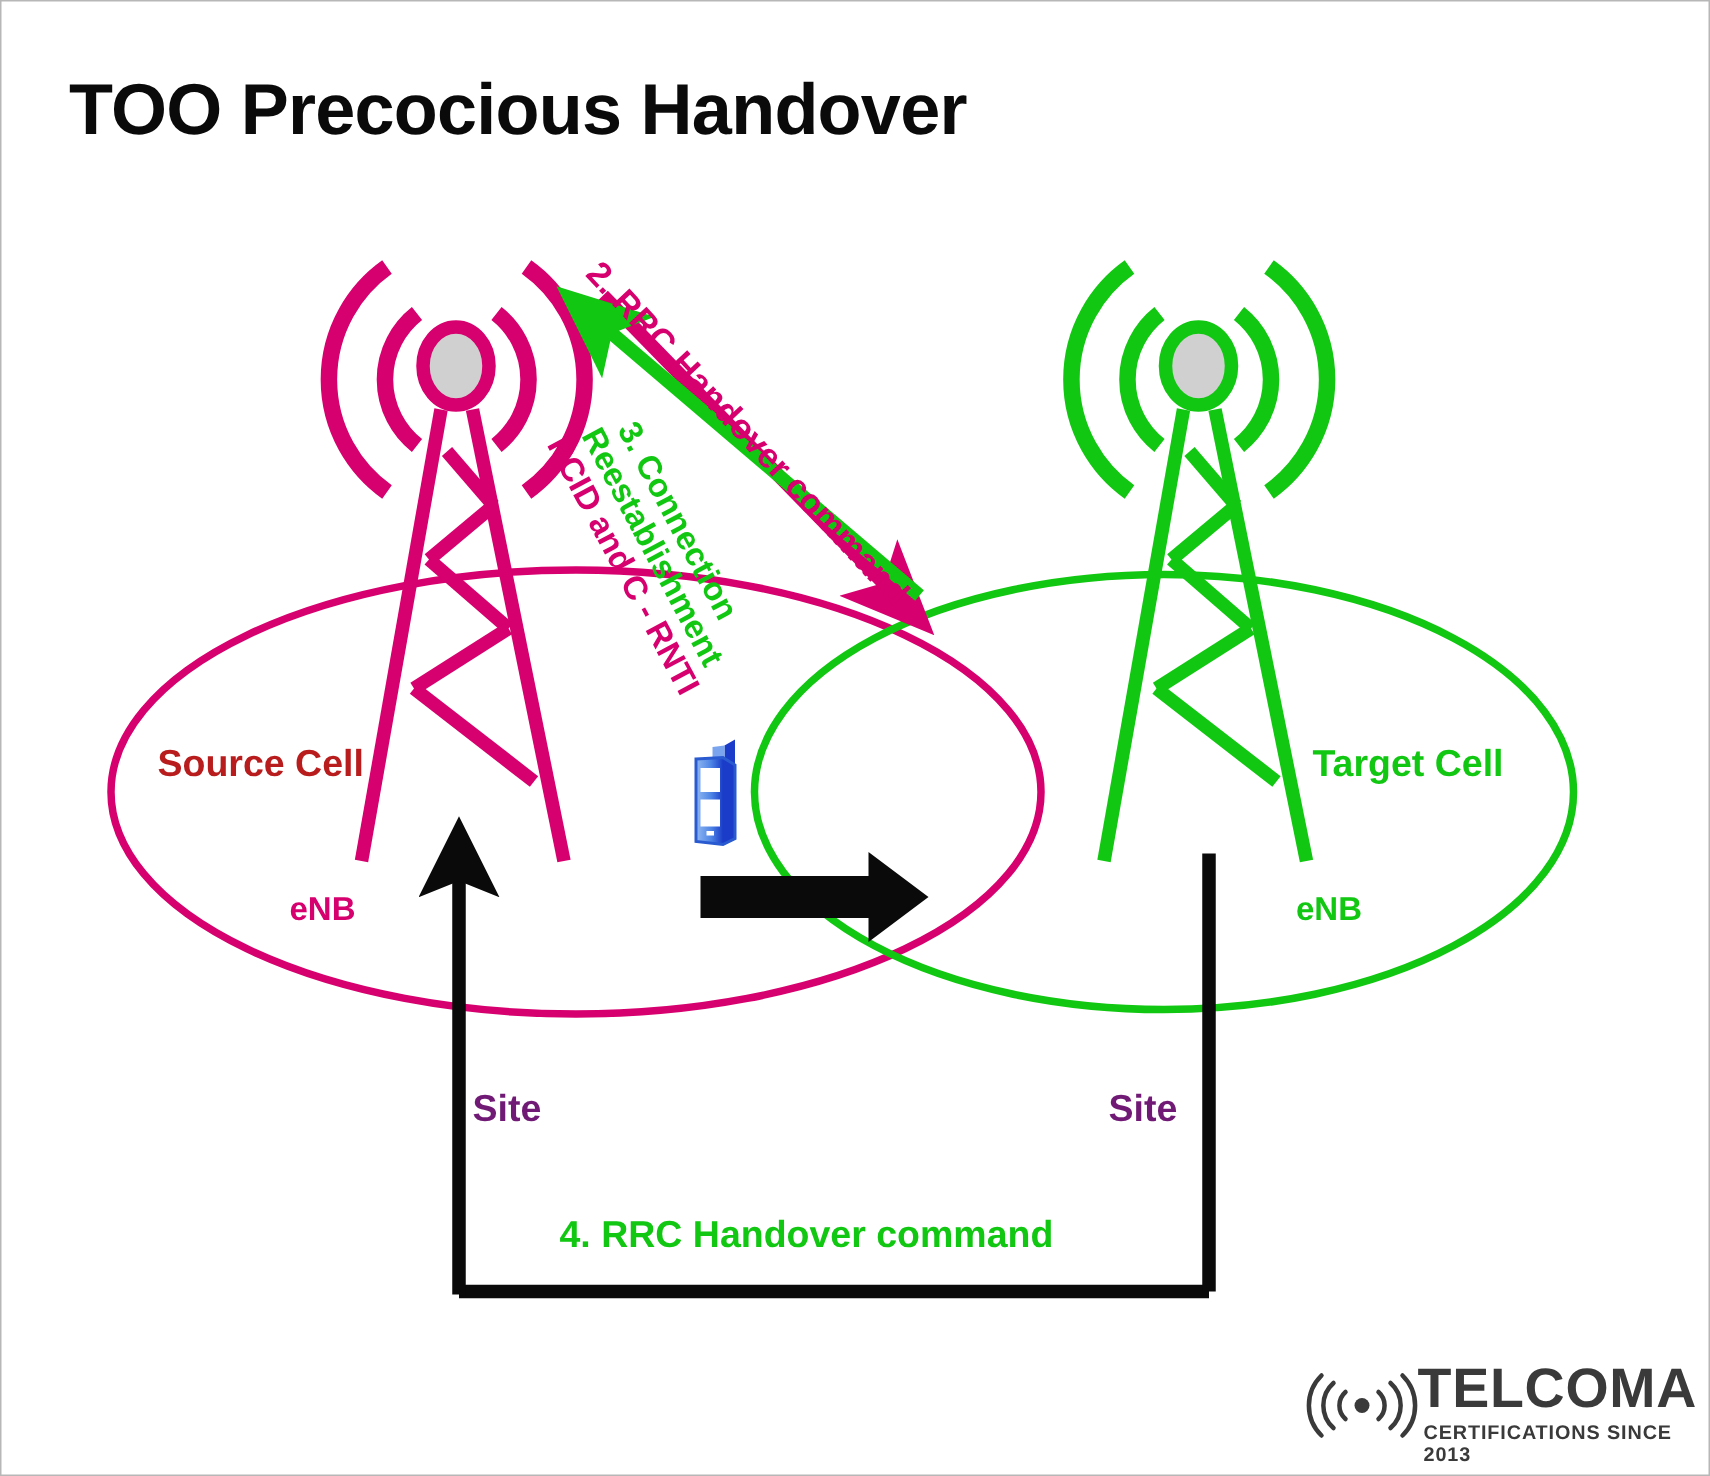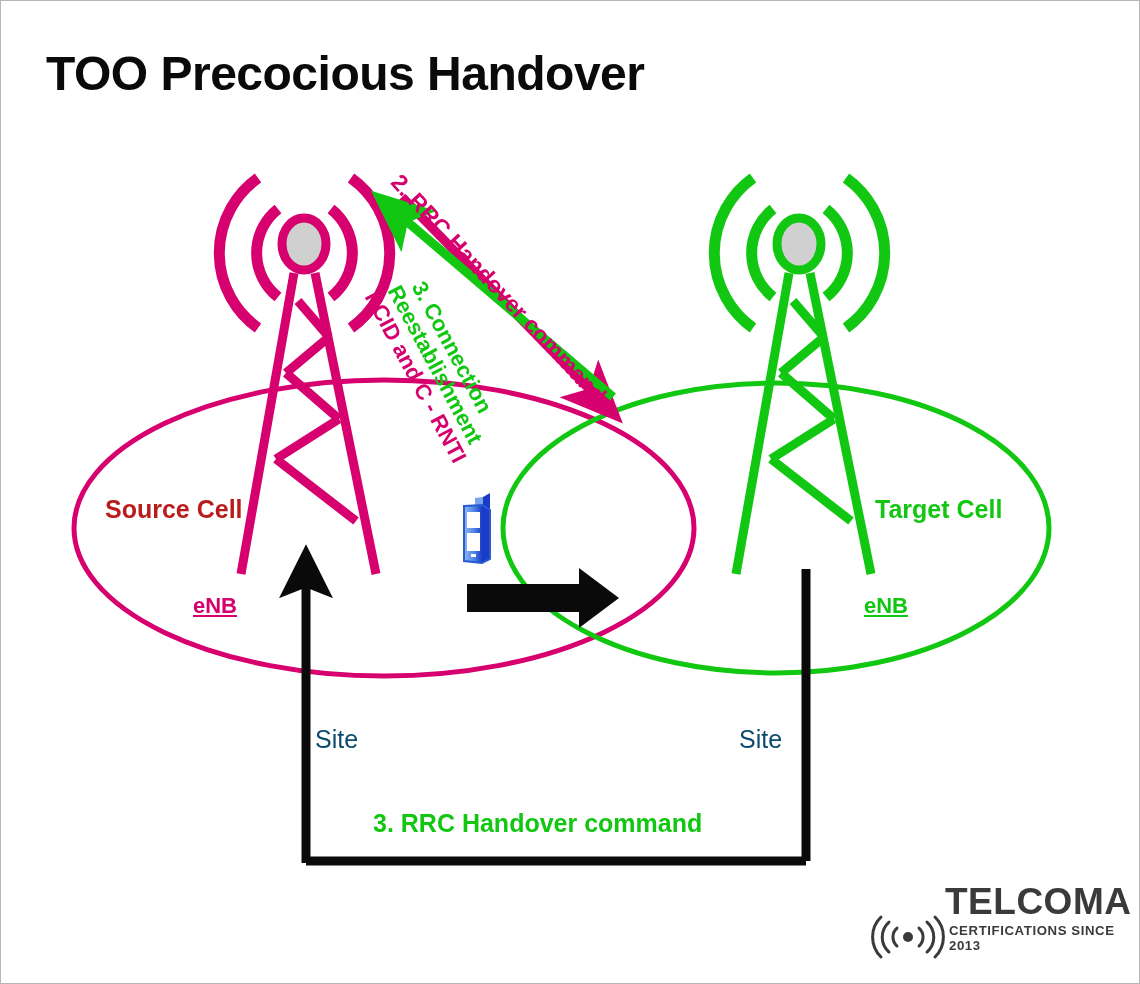--- a/index.html
+++ b/index.html
@@ -43,26 +43,25 @@
     color: #0a0a0a;
     letter-spacing: -0.5px;
   }
   .cell-label {
     font-size: 25px;
     font-weight: bold;
   }
   .enb-label {
     font-size: 22px;
     font-weight: bold;
-    text-decoration: underline;
   }
   .site-label {
     font-size: 25px;
-    font-weight: normal;
-    color: #0c4a6e;
+    font-weight: bold;
+    color: #701a75;
   }
   #label-source-cell { left: 104px; top: 494px; color: #b91c1c; }
   #label-source-enb  { left: 192px; top: 592px; color: #d6006e; }
   #label-target-cell { left: 874px; top: 494px; color: #12c712; }
   #label-target-enb  { left: 863px; top: 592px; color: #12c712; }
   #label-site-left   { left: 314px; top: 724px; }
   #label-site-right  { left: 738px; top: 724px; }
   #label-bottom-flow {
     left: 372px;
     top: 808px;
@@ -99,21 +98,21 @@
     left: 381px;
     top: 286px;
     font-size: 22px;
     color: #d6006e;
     transform: rotate(62deg);
   }
   
   #logo {
     position: absolute;
     left: 872px;
-    top: 880px;
+    top: 904px;
     width: 246px;
     height: 62px;
   }
   #logo-wordmark {
     position: absolute;
     left: 72px;
     top: 0px;
     font-size: 37px;
     font-weight: bold;
     letter-spacing: 0.5px;
@@ -245,21 +244,21 @@
 
   <div class="txt cell-label" id="label-source-cell">Source Cell</div>
   <div class="txt enb-label" id="label-source-enb">eNB</div>
 
   <div class="txt cell-label" id="label-target-cell">Target Cell</div>
   <div class="txt enb-label" id="label-target-enb">eNB</div>
 
   <div class="txt site-label" id="label-site-left">Site</div>
   <div class="txt site-label" id="label-site-right">Site</div>
 
-  <div class="txt" id="label-bottom-flow">3. RRC Handover command</div>
+  <div class="txt" id="label-bottom-flow">4. RRC Handover command</div>
 
   <div class="txt rot-label" id="label-step2">2. RRC Handover command</div>
 
   <div class="txt rot-label" id="label-step3-l1">3. Connection</div>
   <div class="txt rot-label" id="label-step3-l2">Reestablishment</div>
   <div class="txt rot-label" id="label-step3-l3">PCID and C - RNTI</div>
 
   <div id="logo">
     <div id="logo-wordmark">TELCOMA</div>
     <div id="logo-tagline">CERTIFICATIONS SINCE 2013</div>

